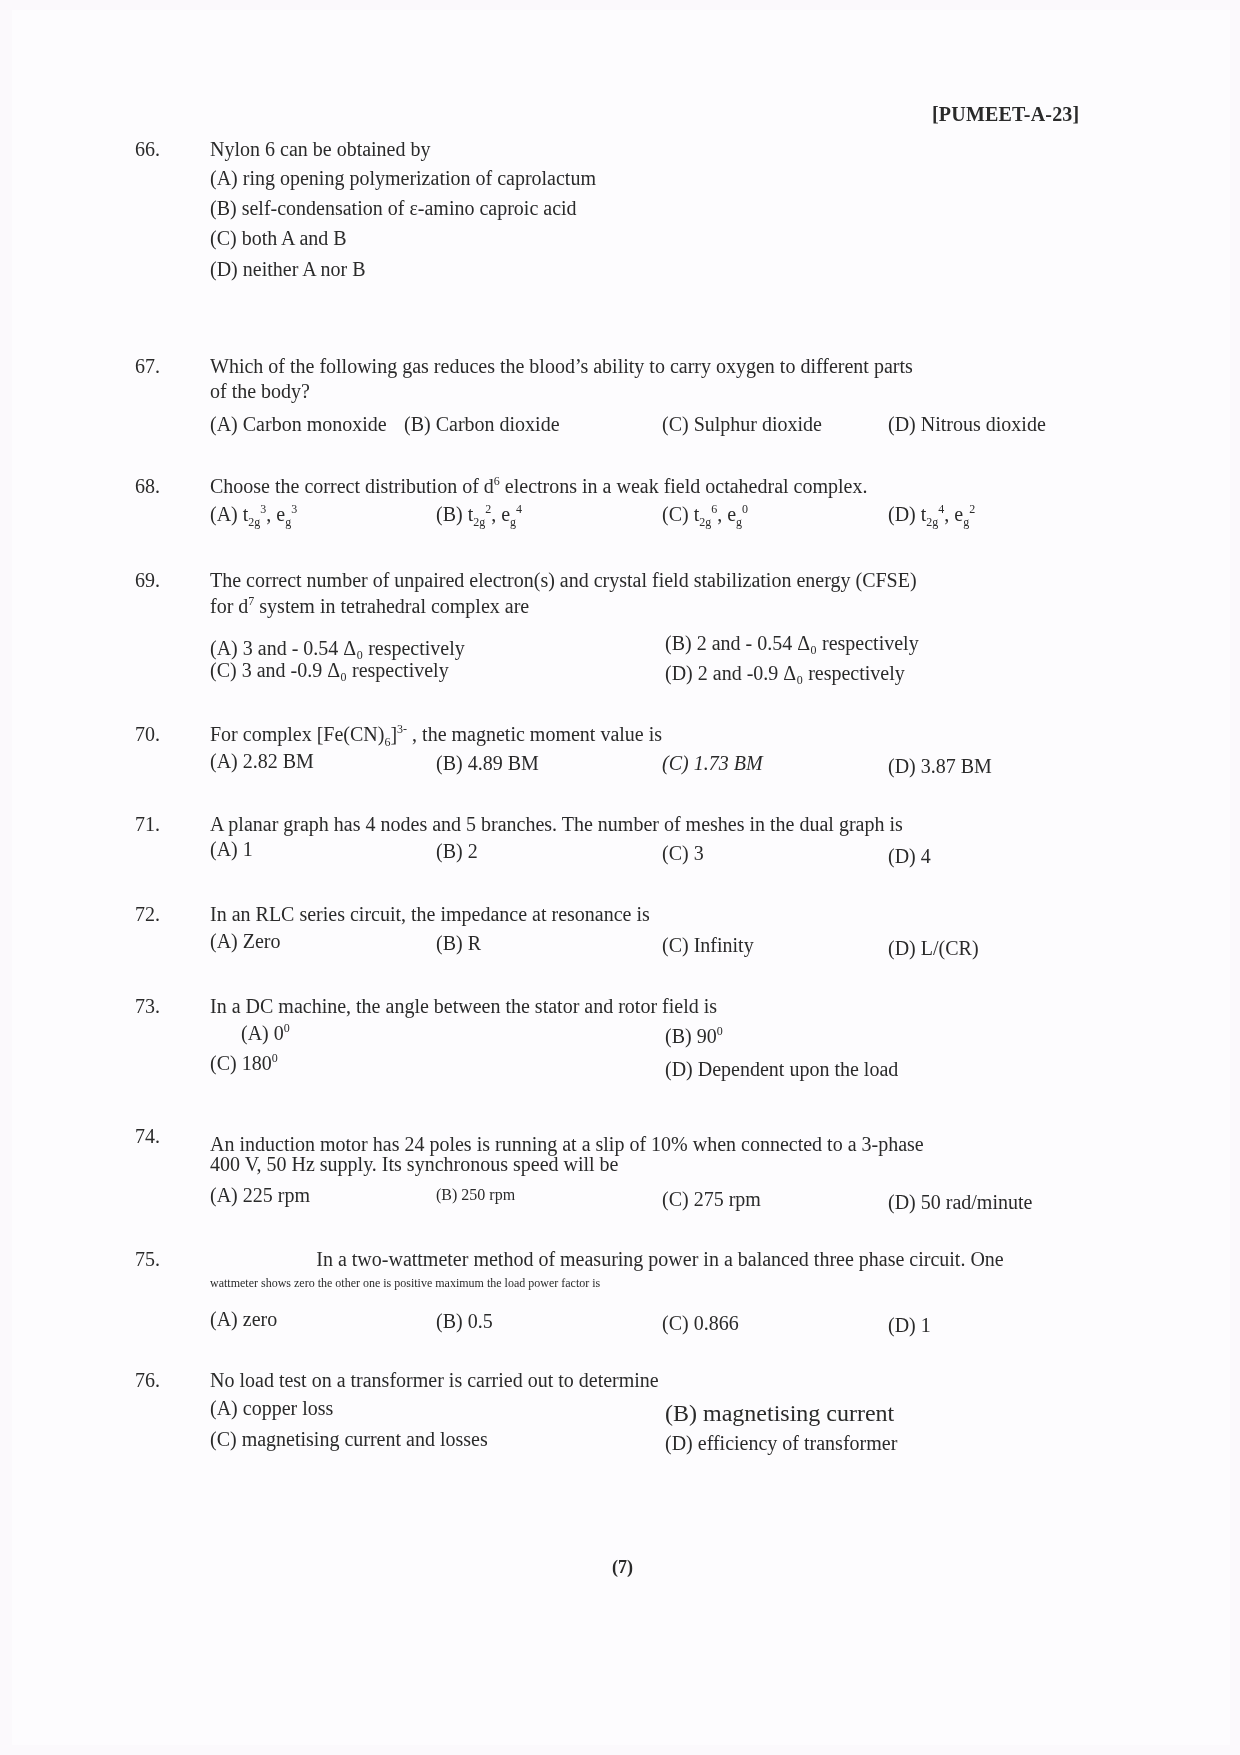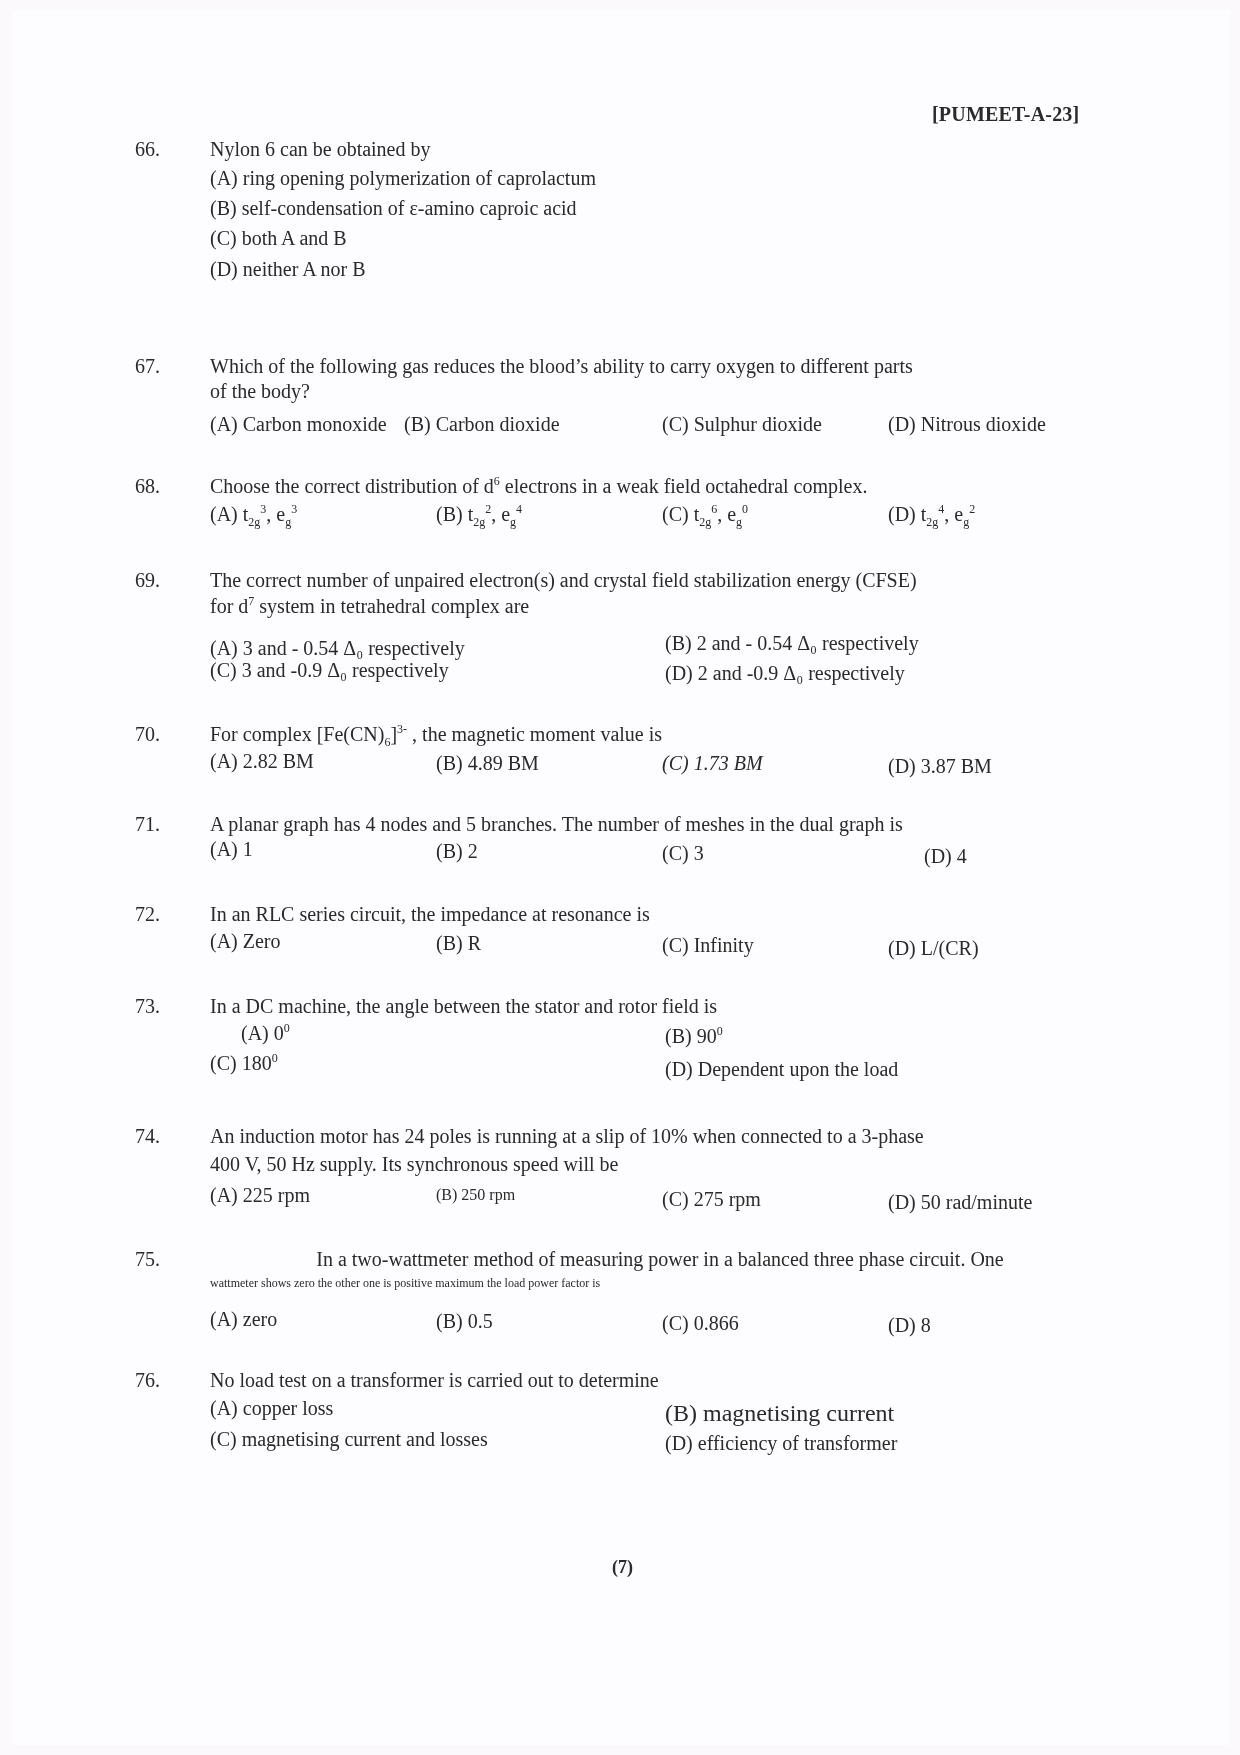--- a/index.html
+++ b/index.html
@@ -107,21 +107,21 @@
 </div>
 
 <div>
   <div class="q" style="top:808px;">
     <span class="qnum">71.</span>
     <span class="qtext" style="white-space:nowrap;">A planar graph has 4 nodes and 5 branches. The number of meshes in the dual graph is</span>
   </div>
   <div class="opt" style="left:210px; top:838px; font-size:20px;">(A) 1</div>
   <div class="opt" style="left:436px; top:840px; font-size:20px;">(B) 2</div>
   <div class="opt" style="left:662px; top:842px; font-size:20px;">(C) 3</div>
-  <div class="opt" style="left:888px; top:845px; font-size:20px;margin-left:36px;">(D) 4</div>
+  <div class="opt" style="left:888px; top:845px; font-size:20px;">(D) 4</div>
 </div>
 
 <div>
   <div class="q" style="top:898px;">
     <span class="qnum">72.</span>
     <span class="qtext" style="white-space:nowrap;">In an RLC series circuit, the impedance at resonance is</span>
   </div>
   <div class="opt" style="left:210px; top:930px; font-size:20px;">(A) Zero</div>
   <div class="opt" style="left:436px; top:932px; font-size:20px;">(B) R</div>
   <div class="opt" style="left:662px; top:934px; font-size:20px;">(C) Infinity</div>
@@ -141,39 +141,39 @@
   </div>
   <div class="opt" style="left:210px; top:1052px; font-size:20px;">
     <span>(C) 180</span><sup>0</sup>
   </div>
   <div class="opt" style="left:665px; top:1058px; font-size:20px;">(D) Dependent upon the load</div>
 </div>
 
 <div>
   <div class="q" style="top:1120px;">
     <span class="qnum">74.</span>
-    <span class="qtext" style="white-space:nowrap;">An induction motor has 24 poles is running at a slip of 10% when connected to a 3-phase</span>
+    <span class="qtext" style="white-space:nowrap;margin-top:8px;">An induction motor has 24 poles is running at a slip of 10% when connected to a 3-phase</span>
   </div>
   <div class="opt" style="left:210px; top:1153px; font-size:20px;">400 V, 50 Hz supply. Its synchronous speed will be</div>
   <div class="opt" style="left:210px; top:1184px; font-size:20px;">(A) 225 rpm</div>
   <div class="opt" style="left:436px; top:1186px; font-size:16px;">(B) 250 rpm</div>
   <div class="opt" style="left:662px; top:1188px; font-size:20px;">(C) 275 rpm</div>
   <div class="opt" style="left:888px; top:1191px; font-size:20px;">(D) 50 rad/minute</div>
 </div>
 
 <div>
   <div class="q" style="top:1243px;">
     <span class="qnum">75.</span>
     <span class="qtext" style="white-space:nowrap;text-align:center;">In a two-wattmeter method of measuring power in a balanced three phase circuit. One</span>
   </div>
   <div class="opt" style="left:210px; top:1276px; font-size:12px;">wattmeter shows zero the other one is positive maximum the load power factor is</div>
   <div class="opt" style="left:210px; top:1308px; font-size:20px;">(A) zero</div>
   <div class="opt" style="left:436px; top:1310px; font-size:20px;">(B) 0.5</div>
   <div class="opt" style="left:662px; top:1312px; font-size:20px;">(C) 0.866</div>
-  <div class="opt" style="left:888px; top:1314px; font-size:20px;">(D) 8</div>
+  <div class="opt" style="left:888px; top:1314px; font-size:20px;">(D) 1</div>
 </div>
 
 <div>
   <div class="q" style="top:1364px;">
     <span class="qnum">76.</span>
     <span class="qtext" style="white-space:nowrap;">No load test on a transformer is carried out to determine</span>
   </div>
   <div class="opt" style="left:210px; top:1397px; font-size:20px;">(A) copper loss</div>
   <div class="opt" style="left:665px; top:1400px; font-size:24px;">(B) magnetising current</div>
   <div class="opt" style="left:210px; top:1428px; font-size:20px;">(C) magnetising current and losses</div>

